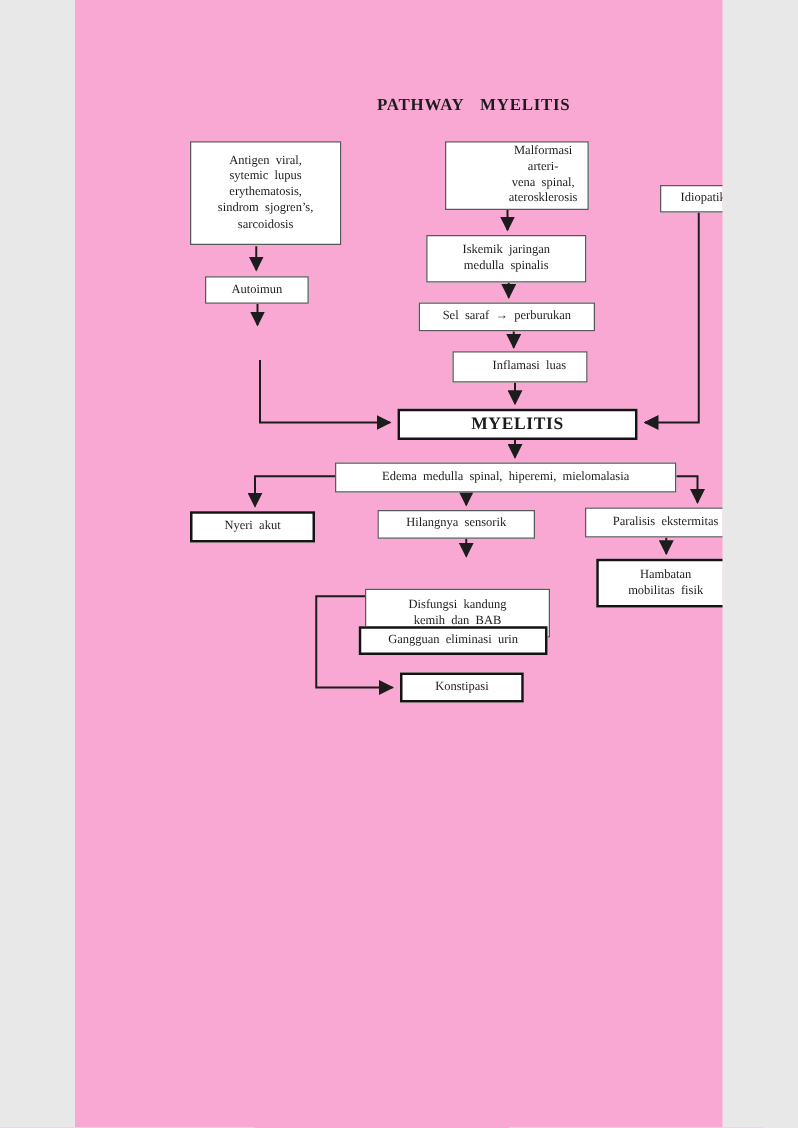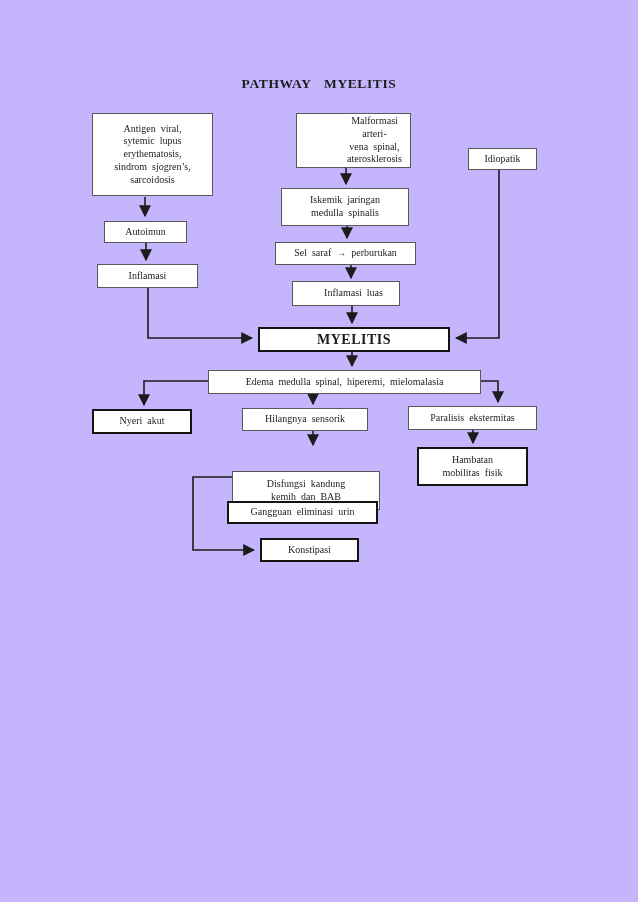--- a/index.html
+++ b/index.html
@@ -1,22 +1,22 @@
 <!DOCTYPE html>
 <html><head>
 <meta charset="utf-8">
 <title>Pathway Myelitis</title>
 <style>
   html, body { margin: 0; padding: 0; background: #e8e8e8; }
   #page {
     position: relative;
-    width: 638px;
+    width: 518px;
     height: 902px;
     margin: 0 auto;
-    background: #c4b5fd;
+    background: #f9a8d4;
     overflow: hidden;
     font-family: "Liberation Serif", "DejaVu Serif", serif;
     color: #1c1c1c;
     text-decoration: underline;
   }
   #page-title {
     position: absolute;
     left: 0; top: 76px;
     width: 638px;
     text-align: center;
@@ -91,28 +91,27 @@
     <polyline points="313,488 313,497" marker-end="url(#arrow)"></polyline>
     <polyline points="232,477 193,477 193,550 254,550" marker-end="url(#arrow)"></polyline>
   </svg>
 
   <div class="box" style="left:92px;  top:113px; width:121px; height:83px;">Antigen viral,
 sytemic lupus
 erythematosis,
 sindrom sjogren’s,
 sarcoidosis</div>
   <div class="box" style="left:104px; top:221px; width:83px;  height:22px;">Autoimun</div>
-  <div class="box" style="left:97px;  top:264px; width:101px; height:24px;">Inflamasi</div>
   <div class="box" style="left:296px; top:113px; width:115px; height:55px;padding-left:45px;">Malformasi arteri-
 vena spinal,
 aterosklerosis</div>
   <div class="box" style="left:281px; top:188px; width:128px; height:38px;">Iskemik jaringan
 medulla spinalis</div>
   <div class="box" style="left:275px; top:242px; width:141px; height:23px;">Sel saraf → perburukan</div>
-  <div class="box" style="left:292px; top:281px; width:108px; height:25px;padding-left:18px;">Inflamasi luas</div>
+  <div class="box" style="left:302px; top:281px; width:108px; height:25px;padding-left:18px;">Inflamasi luas</div>
   <div class="box" style="left:468px; top:148px; width:69px;  height:22px;">Idiopatik</div>
   <div class="box thick bold" style="left:258px; top:327px; width:192px; height:25px;">MYELITIS</div>
   <div class="box" style="left:208px; top:370px; width:273px; height:24px;">Edema medulla spinal, hiperemi, mielomalasia</div>
   <div class="box" style="left:242px; top:408px; width:126px; height:23px;">Hilangnya sensorik</div>
   <div class="box thick" style="left:92px;  top:409px; width:100px; height:25px;">Nyeri akut</div>
   <div class="box" style="left:408px; top:406px; width:129px; height:24px;">Paralisis ekstermitas</div>
   <div class="box" style="left:232px; top:449px; width:148px; height:39px;margin-top:22px;">Disfungsi kandung
 kemih dan BAB</div>
   <div class="box thick" style="left:417px; top:447px; width:111px; height:39px;">Hambatan
 mobilitas fisik</div>

